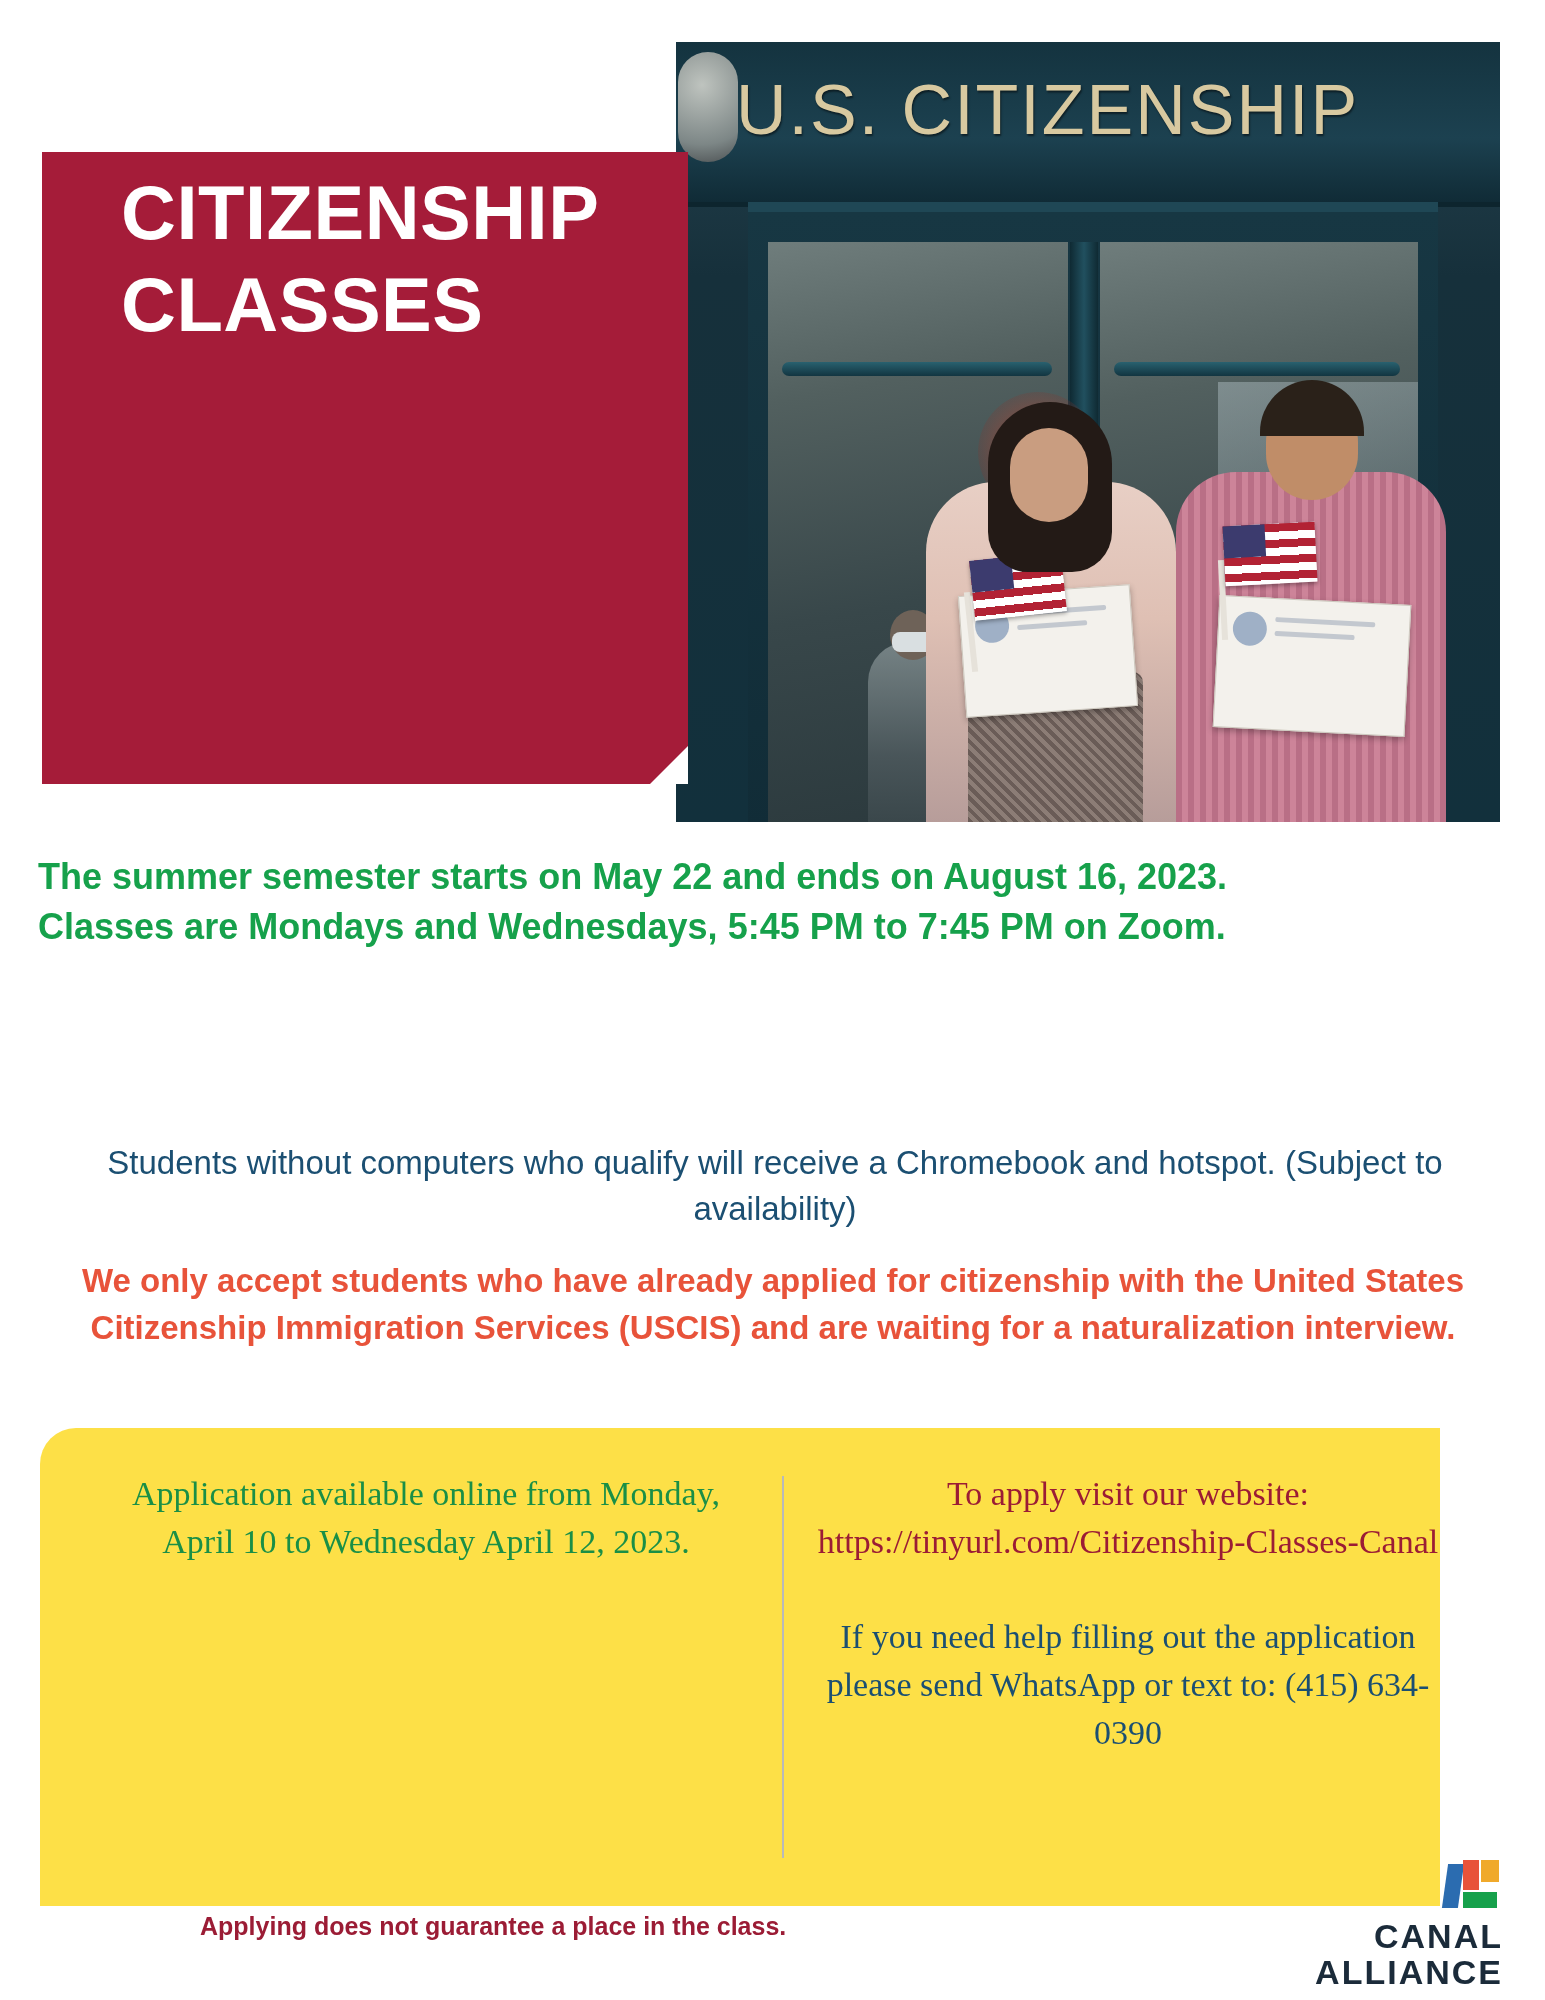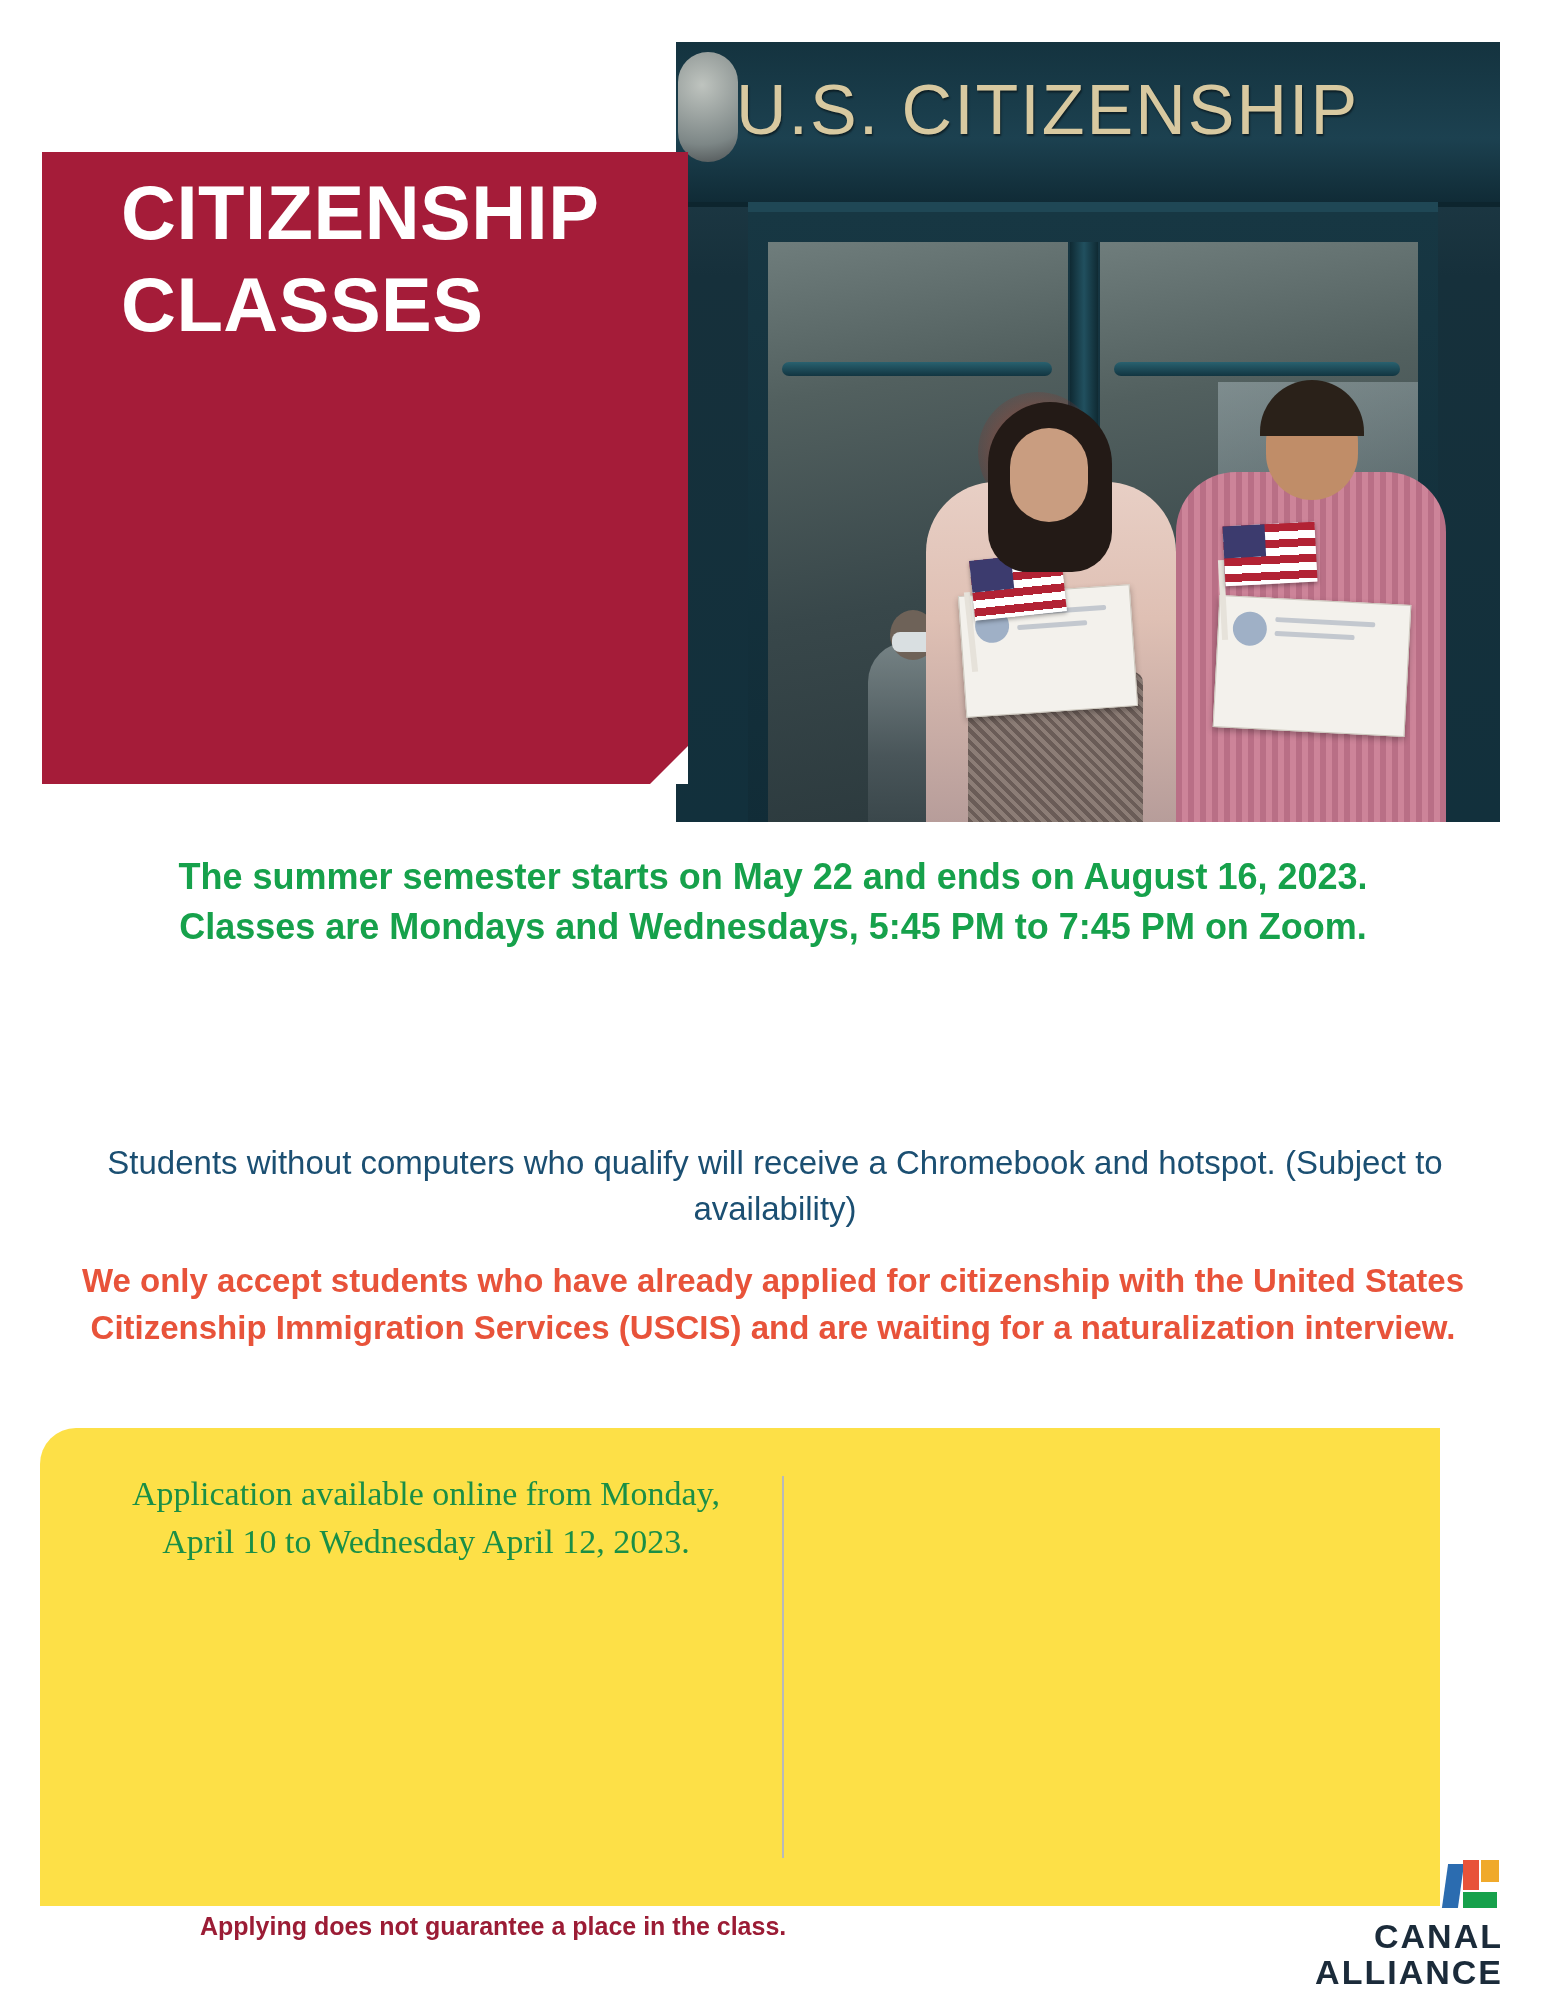--- a/index.html
+++ b/index.html
@@ -219,21 +219,21 @@
     letter-spacing: 0.5px;
     margin-left: 37px;
   }
 
   
   .green-head {
     position: absolute;
     left: 38px;
     top: 852px;
     width: 1470px;
-    text-align: center;
+    text-align: left;
     color: #16a14b;
     font-size: 36px;
     font-weight: bold;
     line-height: 1.38;
   }
   .navy-note {
     position: absolute;
     left: 70px;
     top: 1140px;
     width: 1410px;
@@ -409,20 +409,26 @@
 <div class="red-note">We only accept students who have already applied for citizenship with the United States Citizenship Immigration Services (USCIS) and are waiting for a naturalization interview.</div>
 
 <div class="panel">
   <div class="divider"></div>
 
   <div class="col col-left">
     <div class="p-green">Application available online from Monday, April 10 to Wednesday April 12, 2023.</div>
     <div class="gap"></div>
   </div>
 
+  <div class="col col-right">
+    <div class="p-darkred">To apply visit our website:</div>
+    <div class="p-darkred">https://tinyurl.com/Citizenship-Classes-Canal</div>
+    <div class="gap"></div>
+    <div class="p-navy">If you need help filling out the application please send WhatsApp or text to: (415) 634-0390</div>
+  </div>
 </div>
 
 <div class="footer-note">Applying does not guarantee a place in the class.</div>
 
 <div class="logo">
   <div class="mark">
     <span class="s1"></span>
     <span class="s2"></span>
     <span class="s3"></span>
     <span class="s4"></span>

